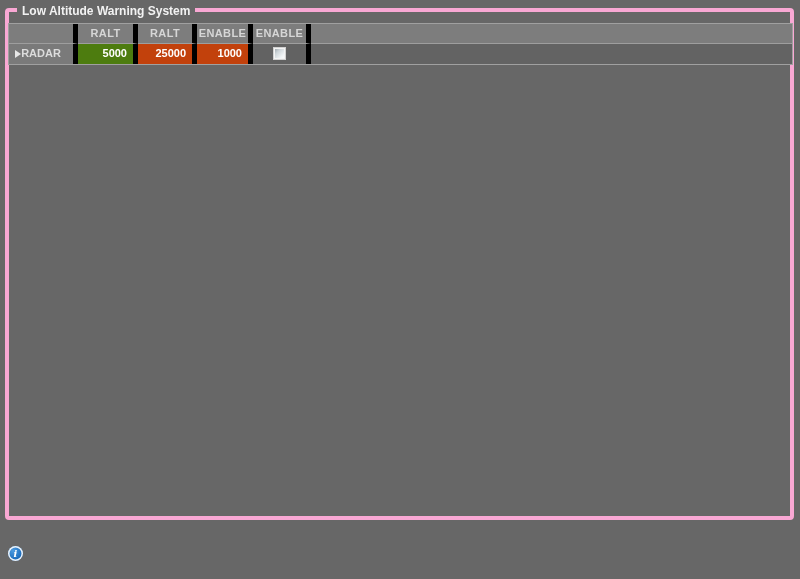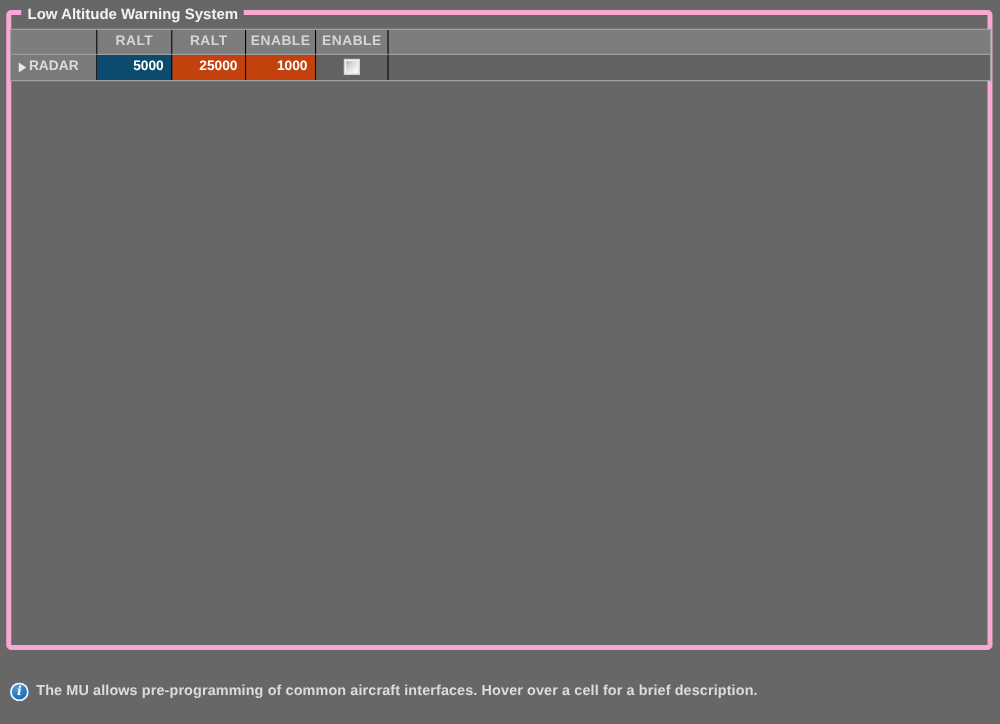--- a/index.html
+++ b/index.html
@@ -41,21 +41,21 @@
     grid-template-rows: 20px 20px;
   }
   .cell {
     position: relative;
     height: 20px;
     line-height: 19px;
     font-size: 11px;
     overflow: hidden;
     white-space: nowrap;
   }
-  .cell.v-sep   { border-right: 1px solid #000000; }
+  .cell.v-sep   { border-right: 5px solid #000000; }
   .cell.h-sep   { border-bottom: 1px solid #9e9e9e; }
 
   .hdr {
     background: #7d7d7d;
     color: #d6d6d6;
     font-weight: 700;
     text-align: center;
     letter-spacing: 0.4px;
   }
   .rowhdr {
@@ -74,21 +74,21 @@
     border-left: 6px solid #e8e8e8;
   }
   .datacell {
     background: #c2410c;
     color: #ffffff;
     font-weight: 700;
     text-align: right;
     padding-right: 6px;
   }
   .datacell.selected {
-    background: #0c4a6e;
+    background: #4d7c0f;
     color: #ffffff;
   }
   .cell.checkcell {
     background: #626262;
     text-align: center;
   }
   .checkbox {
     display: inline-block;
     width: 13px; height: 13px;
     margin-top: 3px;
@@ -155,14 +155,13 @@
   <div class="cell datacell v-sep">25000</div>
   <div class="cell datacell v-sep">1000</div>
   <div class="cell checkcell v-sep">
     <span class="checkbox"></span>
   </div>
   <div class="cell filler-data"></div>
 </div>
 
 <div class="statusbar">
   <div class="info-icon">i</div>
-  <span class="status-text">The MU allows pre-programming of common aircraft interfaces. Hover over a cell for a brief description.</span>
 </div>
 
 </body></html>

